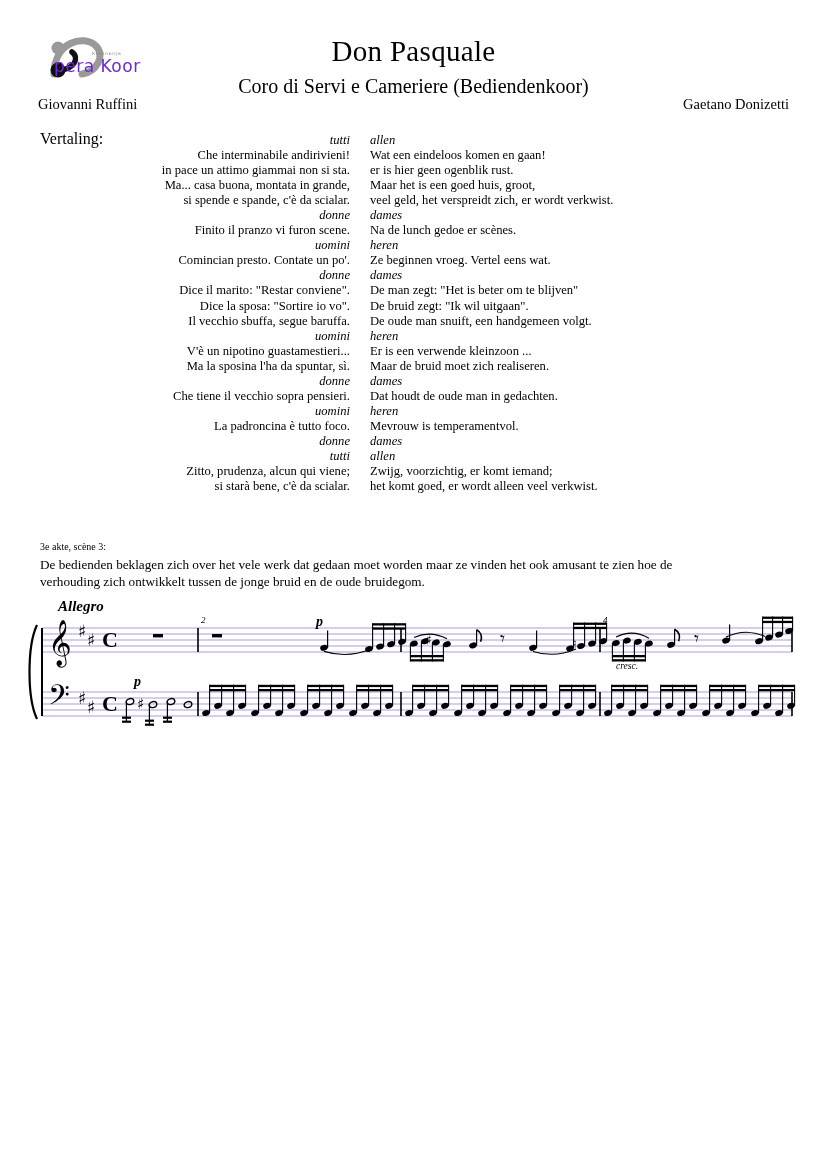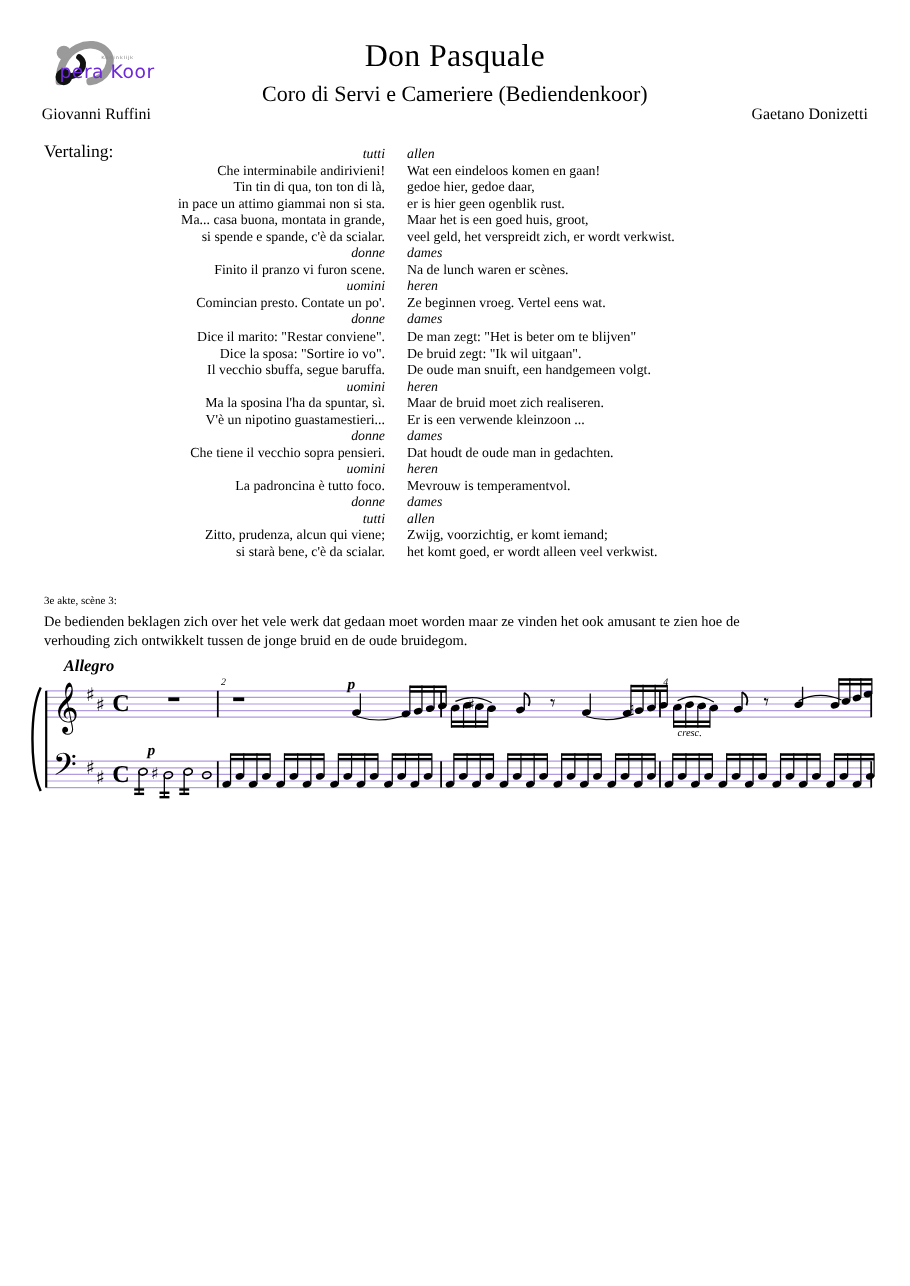--- a/index.html
+++ b/index.html
@@ -190,42 +190,38 @@
   <tbody id="lyrics-body">
       <tr>
         <td class="col-it role">tutti</td>
         <td class="col-nl role">allen</td>
       </tr>
       <tr>
         <td class="col-it">Che interminabile andirivieni!</td>
         <td class="col-nl">Wat een eindeloos komen en gaan!</td>
       </tr>
       <tr>
-        <td class="col-it">Tin tin di qua, ton ton di là,</td>
-        <td class="col-nl">gedoe hier, gedoe daar,</td>
-      </tr>
-      <tr>
         <td class="col-it">in pace un attimo giammai non si sta.</td>
         <td class="col-nl">er is hier geen ogenblik rust.</td>
       </tr>
       <tr>
         <td class="col-it">Ma... casa buona, montata in grande,</td>
         <td class="col-nl">Maar het is een goed huis, groot,</td>
       </tr>
       <tr>
         <td class="col-it">si spende e spande, c'è da scialar.</td>
         <td class="col-nl">veel geld, het verspreidt zich, er wordt verkwist.</td>
       </tr>
       <tr>
         <td class="col-it role">donne</td>
         <td class="col-nl role">dames</td>
       </tr>
       <tr>
         <td class="col-it">Finito il pranzo vi furon scene.</td>
-        <td class="col-nl">Na de lunch waren er scènes.</td>
+        <td class="col-nl">Na de lunch gedoe er scènes.</td>
       </tr>
       <tr>
         <td class="col-it role">uomini</td>
         <td class="col-nl role">heren</td>
       </tr>
       <tr>
         <td class="col-it">Comincian presto. Contate un po'.</td>
         <td class="col-nl">Ze beginnen vroeg. Vertel eens wat.</td>
       </tr>
       <tr>
@@ -242,26 +238,26 @@
       </tr>
       <tr>
         <td class="col-it">Il vecchio sbuffa, segue baruffa.</td>
         <td class="col-nl">De oude man snuift, een handgemeen volgt.</td>
       </tr>
       <tr>
         <td class="col-it role">uomini</td>
         <td class="col-nl role">heren</td>
       </tr>
       <tr>
+        <td class="col-it">V'è un nipotino guastamestieri...</td>
+        <td class="col-nl">Er is een verwende kleinzoon ...</td>
+      </tr>
+      <tr>
         <td class="col-it">Ma la sposina l'ha da spuntar, sì.</td>
         <td class="col-nl">Maar de bruid moet zich realiseren.</td>
-      </tr>
-      <tr>
-        <td class="col-it">V'è un nipotino guastamestieri...</td>
-        <td class="col-nl">Er is een verwende kleinzoon ...</td>
       </tr>
       <tr>
         <td class="col-it role">donne</td>
         <td class="col-nl role">dames</td>
       </tr>
       <tr>
         <td class="col-it">Che tiene il vecchio sopra pensieri.</td>
         <td class="col-nl">Dat houdt de oude man in gedachten.</td>
       </tr>
       <tr>

